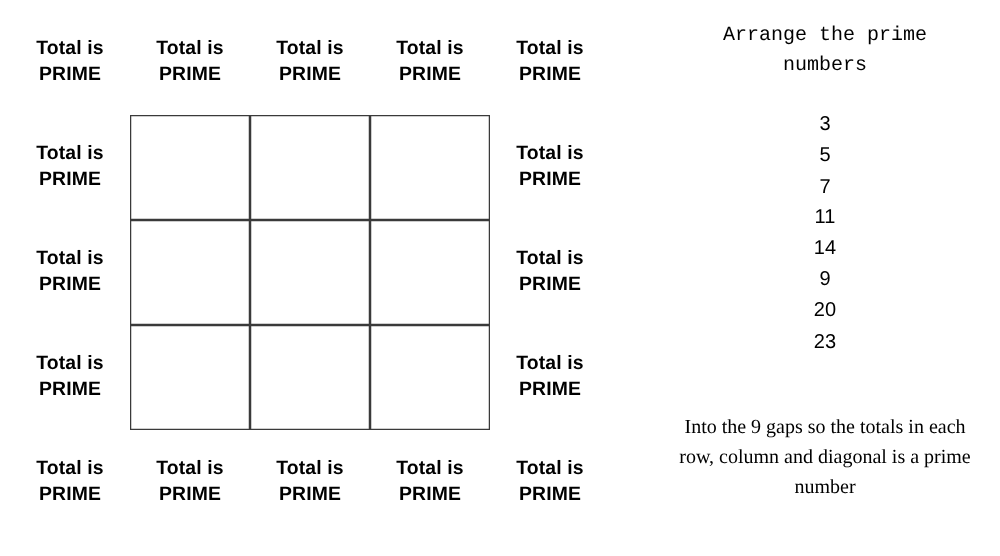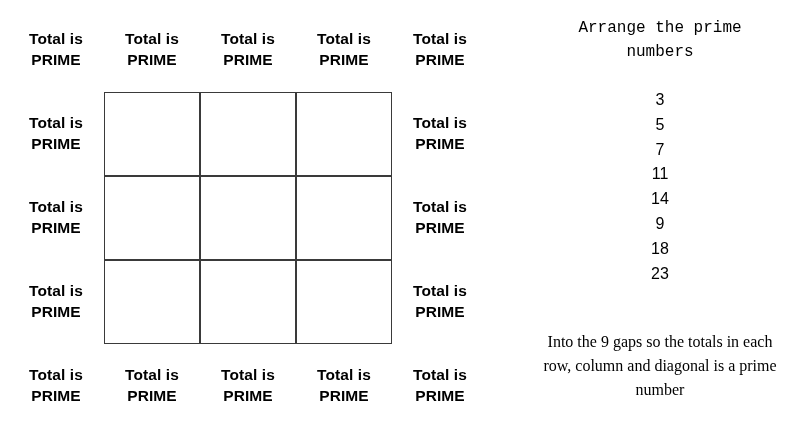--- a/index.html
+++ b/index.html
@@ -216,20 +216,20 @@
   <div class="instructions">
     <div class="instr-top">Arrange the prime numbers</div>
 
     <div class="primes">
       <div>3</div>
       <div>5</div>
       <div>7</div>
       <div>11</div>
       <div>14</div>
       <div>9</div>
-      <div>18</div>
+      <div>20</div>
       <div>23</div>
     </div>
 
     <div class="instr-bottom">Into the 9 gaps so the totals in each row, column and diagonal is a prime number</div>
   </div>
 
 </div>
 
 </body></html>

